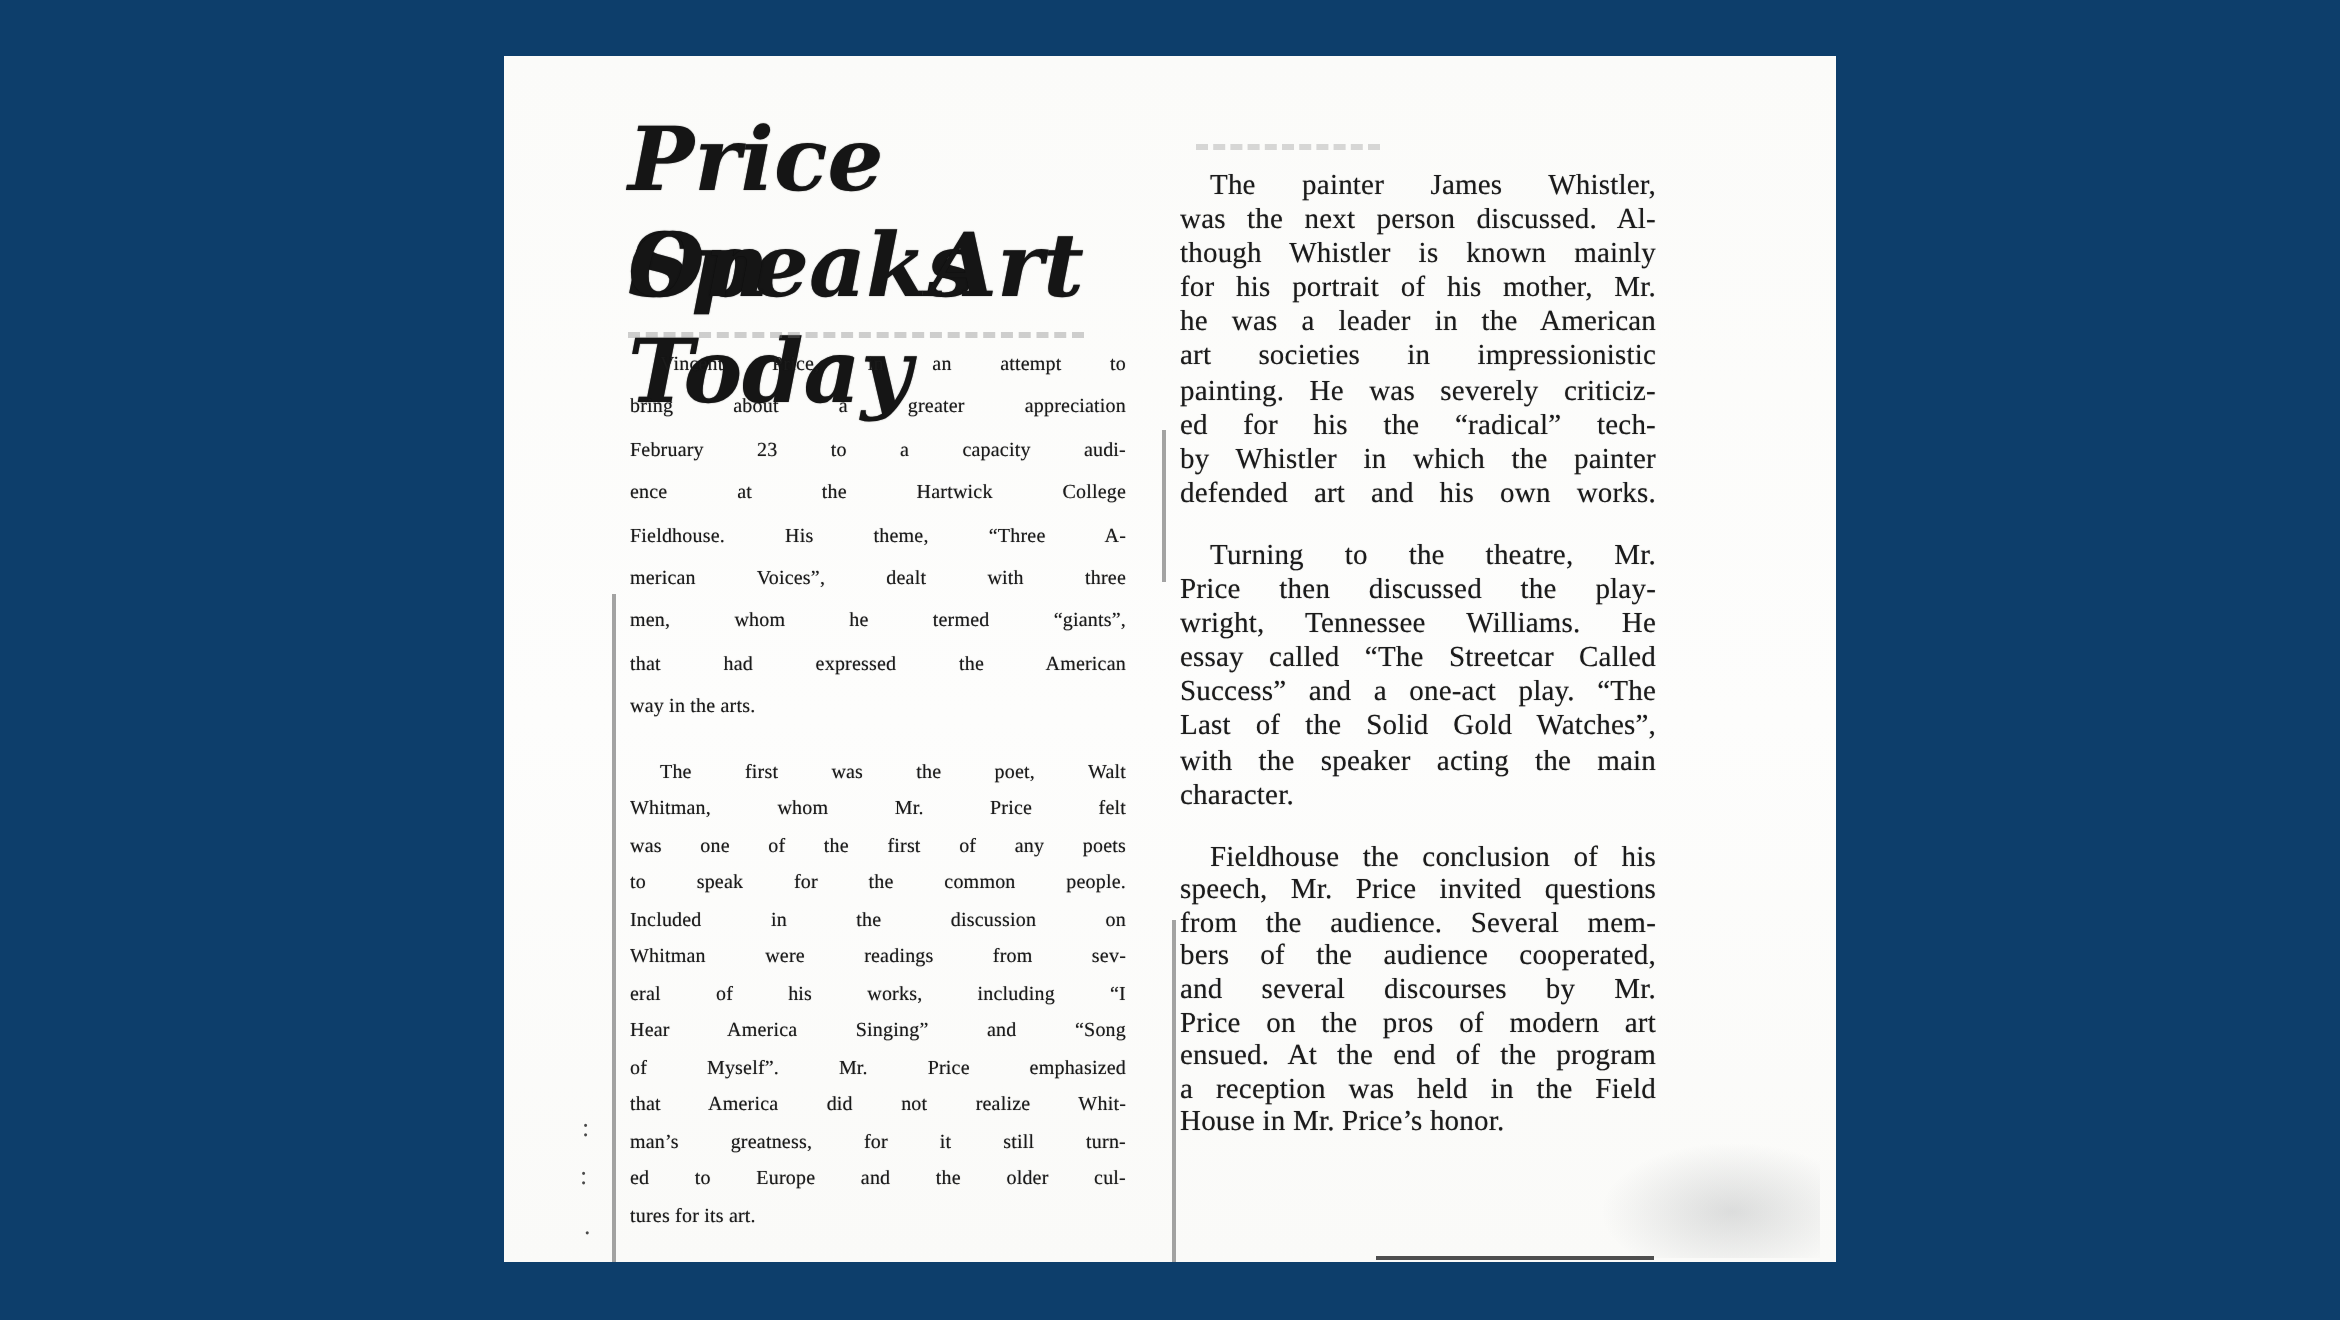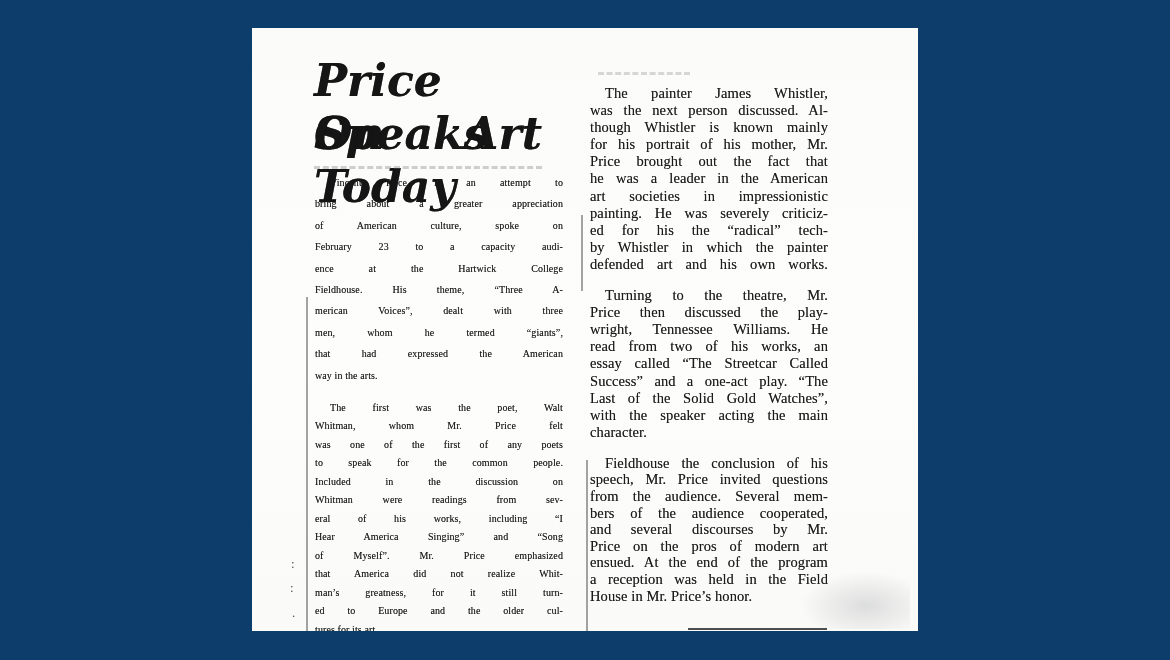--- a/index.html
+++ b/index.html
@@ -87,21 +87,20 @@
     <div class="hl-line l2">On Art Today</div>
   </div>
   <div class="headline-rule"></div>
 
   <div class="smudge-top"></div>
 
   <div class="column col1 ink">
       <div class="paragraph">
         <div class="line first">Vincent Price, in an attempt to</div>
         <div class="line">bring about a greater appreciation</div>
-        <div class="line">of American culture, spoke on</div>
         <div class="line">February 23 to a capacity audi-</div>
         <div class="line">ence at the Hartwick College</div>
         <div class="line">Fieldhouse. His theme, “Three A-</div>
         <div class="line">merican Voices”, dealt with three</div>
         <div class="line">men, whom he termed “giants”,</div>
         <div class="line">that had expressed the American</div>
         <div class="line last">way in the arts.</div>
       </div>
       <div class="paragraph">
         <div class="line first">The first was the poet, Walt</div>
@@ -118,33 +117,31 @@
         <div class="line">ed to Europe and the older cul-</div>
         <div class="line last">tures for its art.</div>
       </div>
     </div>
   <div class="column col2 ink">
       <div class="paragraph">
         <div class="line first">The painter James Whistler,</div>
         <div class="line">was the next person discussed. Al-</div>
         <div class="line">though Whistler is known mainly</div>
         <div class="line">for his portrait of his mother, Mr.</div>
-        <div class="line">Price brought out the fact that</div>
         <div class="line">he was a leader in the American</div>
         <div class="line">art societies in impressionistic</div>
         <div class="line">painting. He was severely criticiz-</div>
         <div class="line">ed for his the “radical” tech-</div>
         <div class="line">by Whistler in which the painter</div>
         <div class="line last">defended art and his own works.</div>
       </div>
       <div class="paragraph">
         <div class="line first">Turning to the theatre, Mr.</div>
         <div class="line">Price then discussed the play-</div>
         <div class="line">wright, Tennessee Williams. He</div>
-        <div class="line">read from two of his works, an</div>
         <div class="line">essay called “The Streetcar Called</div>
         <div class="line">Success” and a one-act play. “The</div>
         <div class="line">Last of the Solid Gold Watches”,</div>
         <div class="line">with the speaker acting the main</div>
         <div class="line last">character.</div>
       </div>
       <div class="paragraph">
         <div class="line first">Fieldhouse the conclusion of his</div>
         <div class="line">speech, Mr. Price invited questions</div>
         <div class="line">from the audience. Several mem-</div>

